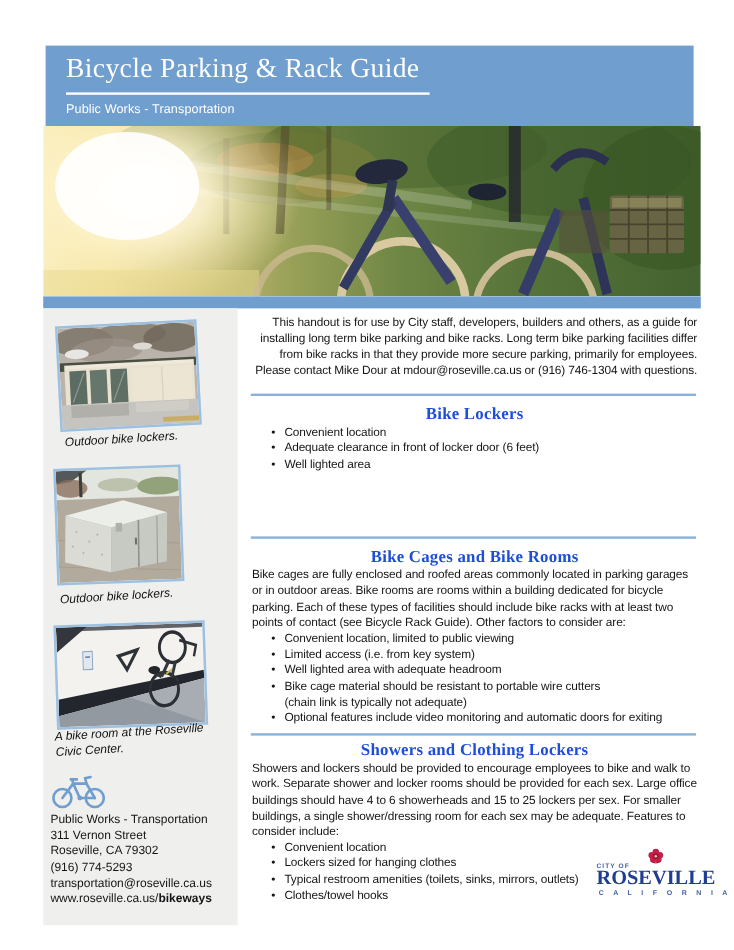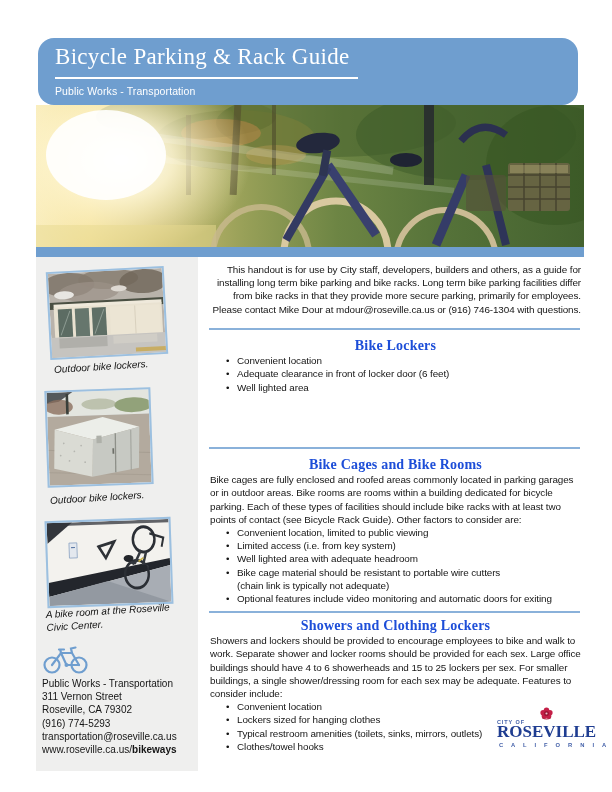--- a/index.html
+++ b/index.html
@@ -1,20 +1,20 @@
 <!DOCTYPE html>
 <html><head>
 <meta charset="utf-8">
 <style>
   html,body{margin:0;padding:0;background:#ffffff;}
   .page{position:relative;width:612px;height:792px;background:#fff;overflow:hidden;
         font-family:"Liberation Sans",sans-serif;color:#1c1c1c;}
 
   
-  .band{position:absolute;left:38px;top:38px;width:540px;height:67px;background:#6f9ecf;border-radius:16px;}
+  .band{position:absolute;left:38px;top:38px;width:540px;height:67px;background:#6f9ecf;}
   .band .title{position:absolute;left:17px;top:6px;margin:0;
         font-family:"Liberation Serif",serif;font-weight:400;font-size:23px;
         color:#fff;letter-spacing:.3px;white-space:nowrap;}
   .band .title-rule{position:absolute;left:17px;top:39px;width:303px;height:2px;background:#fff;}
   .band .sub{position:absolute;left:17px;top:47px;font-size:10.5px;color:#fff;letter-spacing:.1px;}
 
   .hero{position:absolute;left:36px;top:105px;width:548px;height:142px;overflow:hidden;}
   .hero svg{display:block;width:100%;height:100%;}
   .strip{position:absolute;left:36px;top:247px;width:548px;height:10px;background:#6f9ecf;}
 

